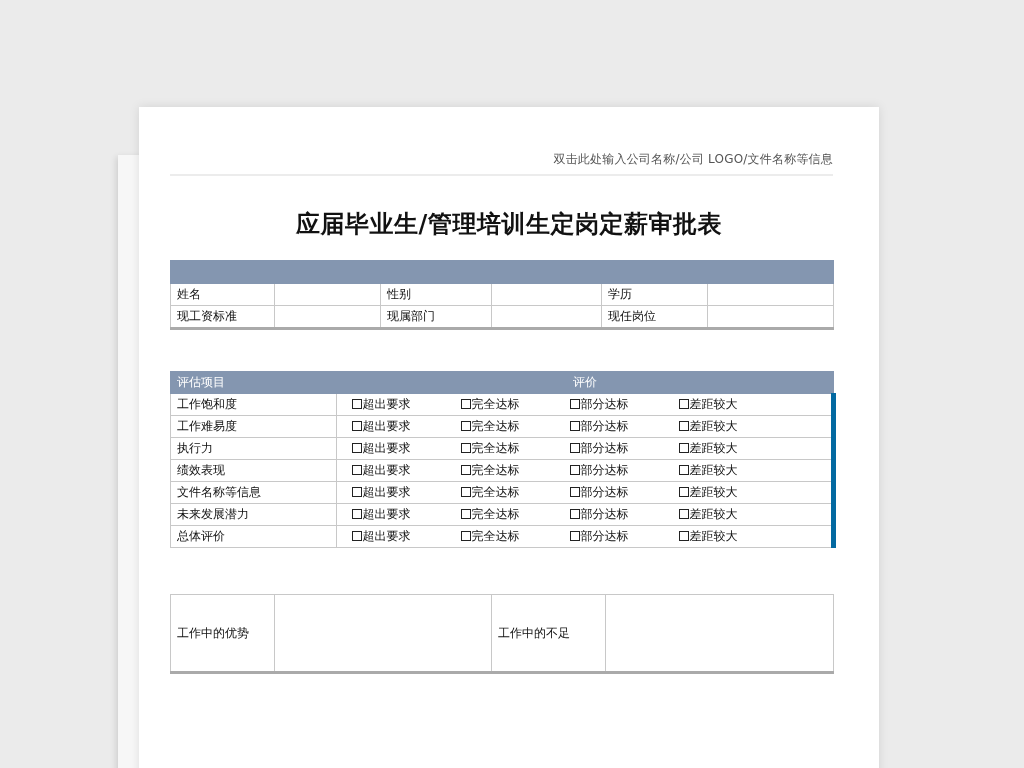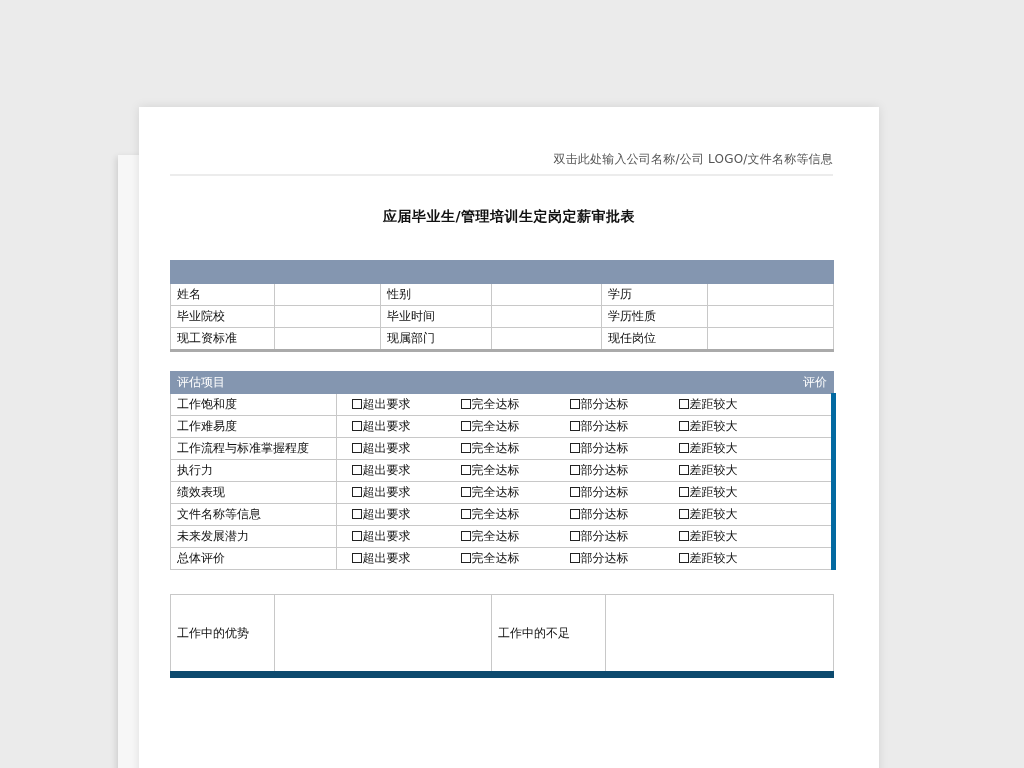--- a/index.html
+++ b/index.html
@@ -4,37 +4,37 @@
 <style>
   html, body { margin:0; padding:0; }
   body { width:1024px; height:768px; background:#ebebeb; position:relative; overflow:hidden;
          font-family:"DejaVu Sans","Liberation Sans",sans-serif; color:#111; }
   .back-sheet { position:absolute; left:118px; top:155px; width:740px; height:640px; background:#f7f7f7;
                 box-shadow:-2px 2px 6px rgba(0,0,0,0.12); }
   .sheet { position:absolute; left:139px; top:107px; width:740px; height:700px; background:#fff;
            box-shadow:0 0 10px rgba(0,0,0,0.10); }
   .header-note { position:absolute; right:46px; top:44px; font-size:12px; color:#555; letter-spacing:0.2px; }
   .header-rule { position:absolute; left:31px; right:46px; top:67px; height:2px; background:#ececec; }
-  .title { position:absolute; left:0; right:0; top:101px; text-align:center; font-size:14px; font-weight:bold; color:#111; letter-spacing:0.5px; }
+  .title { position:absolute; left:0; right:0; top:101px; text-align:center; font-size:24px; font-weight:bold; color:#111; letter-spacing:0.5px; }
 
   table { border-collapse:collapse; position:absolute; left:31px; width:663px; table-layout:fixed;border-radius:29px; }
   td { border:1px solid #c8c8c8; font-size:12px; padding:0 6px; height:21px; white-space:nowrap; overflow:hidden; }
   .hdr td { background:#8496b0; color:#fff; border-color:#8496b0; }
   .info { top:153px; border-bottom:3px solid #aaa; }
   .info .hdr td { height:22px; }
   .eval { top:264px; }
   .eval .hdr td { height:21px; }
   .eval td.opt { border-left:none; border-right:none; padding-left:6px; }
   .eval td.opt.first { border-left:1px solid #c8c8c8; }
   .eval td.opt.last { border-right:5px solid #0369a1; }
-  .eval td.center { text-align:right; }
+  .eval td.center { text-align:center; }
   .box { display:inline-block; width:8px; height:8px; border:1px solid #222; margin-right:1px; vertical-align:-1px; }
   .tall td { height:76px; }
   .comments { top:487px; border-bottom:3px solid #aaa; }
-  .comments tr.r1 td { border-bottom:7px solid #0c4a6e; }
+  .comments tr.r1 td { border-bottom:2px solid #0c4a6e; }
 </style>
 </head>
 <body>
 
 <div class="back-sheet"></div>
 <div class="sheet">
   <div class="header-note">双击此处输入公司名称/公司 LOGO/文件名称等信息</div>
   <div class="header-rule"></div>
   <div class="title">应届毕业生/管理培训生定岗定薪审批表</div>
 
@@ -50,28 +50,20 @@
     <tbody>
         <tr class="hdr">
           <td colspan="6"></td>
         </tr>
     <tr>
       <td>姓名</td>
       <td></td>
       <td>性别</td>
       <td></td>
       <td>学历</td>
-      <td></td>
-    </tr>
-    <tr>
-      <td>毕业院校</td>
-      <td></td>
-      <td>毕业时间</td>
-      <td></td>
-      <td>学历性质</td>
       <td></td>
     </tr>
     <tr>
       <td>现工资标准</td>
       <td></td>
       <td>现属部门</td>
       <td></td>
       <td>现任岗位</td>
       <td></td>
     </tr>
@@ -97,28 +89,20 @@
         <tr>
           <td>工作饱和度</td>
           <td class="opt first"></td>
           <td class="opt"><span class="box"></span><span>超出要求</span></td>
           <td class="opt"><span class="box"></span><span>完全达标</span></td>
           <td class="opt"><span class="box"></span><span>部分达标</span></td>
           <td class="opt last"><span class="box"></span><span>差距较大</span></td>
         </tr>
         <tr>
           <td>工作难易度</td>
-          <td class="opt first"></td>
-          <td class="opt"><span class="box"></span><span>超出要求</span></td>
-          <td class="opt"><span class="box"></span><span>完全达标</span></td>
-          <td class="opt"><span class="box"></span><span>部分达标</span></td>
-          <td class="opt last"><span class="box"></span><span>差距较大</span></td>
-        </tr>
-        <tr>
-          <td>工作流程与标准掌握程度</td>
           <td class="opt first"></td>
           <td class="opt"><span class="box"></span><span>超出要求</span></td>
           <td class="opt"><span class="box"></span><span>完全达标</span></td>
           <td class="opt"><span class="box"></span><span>部分达标</span></td>
           <td class="opt last"><span class="box"></span><span>差距较大</span></td>
         </tr>
         <tr>
           <td>执行力</td>
           <td class="opt first"></td>
           <td class="opt"><span class="box"></span><span>超出要求</span></td>

